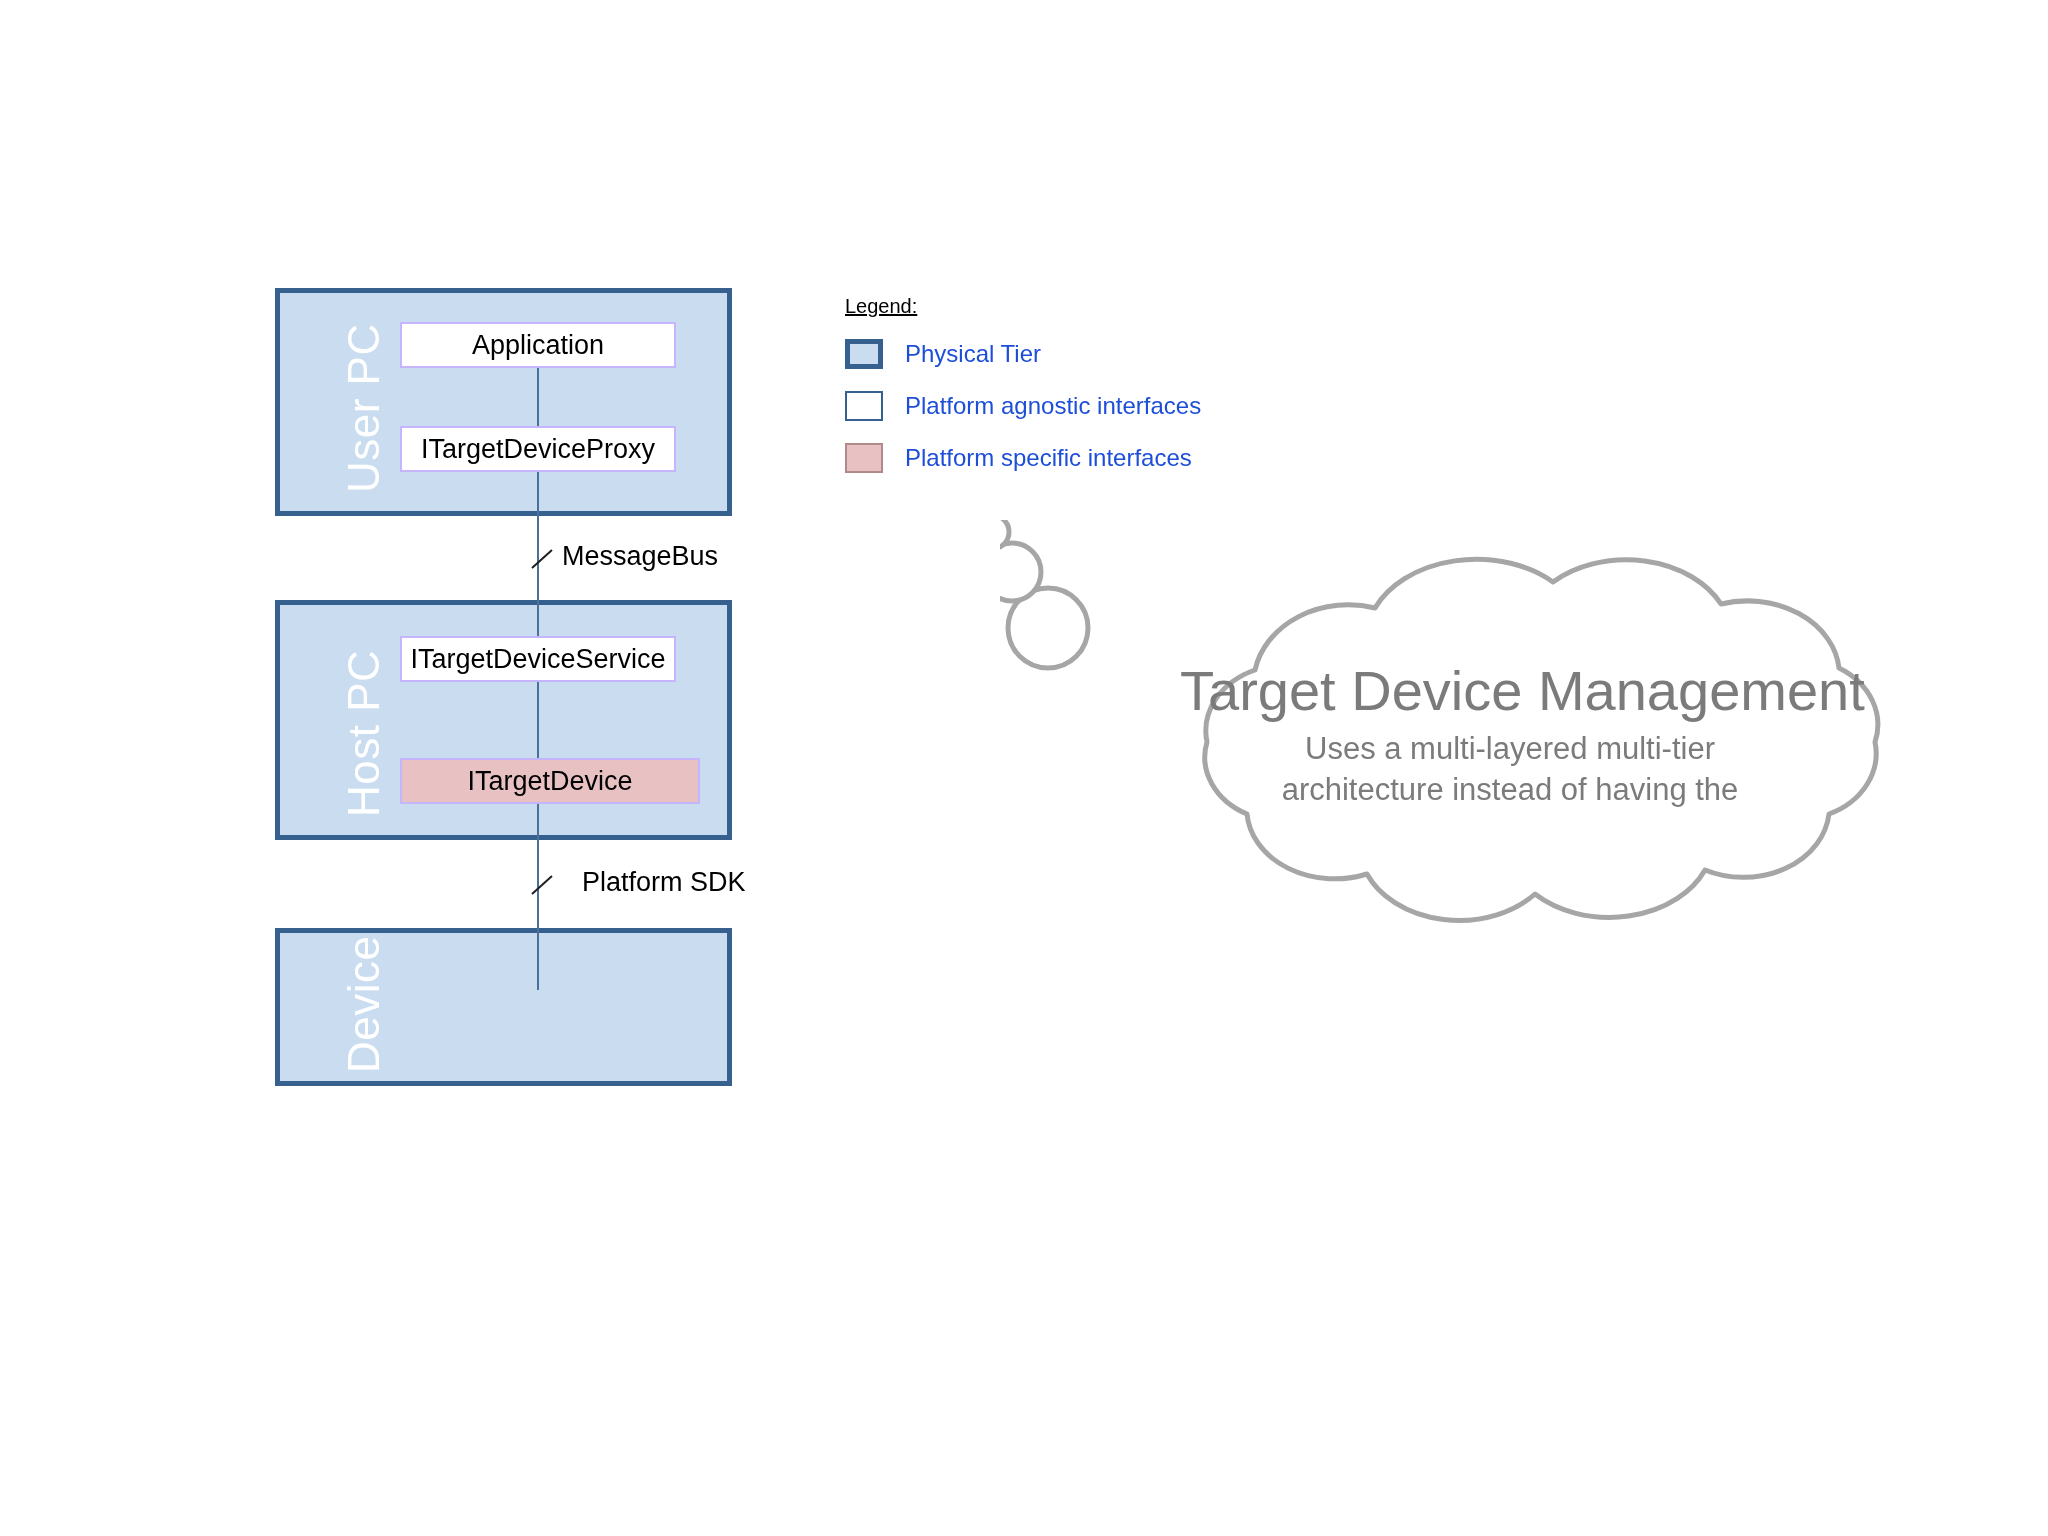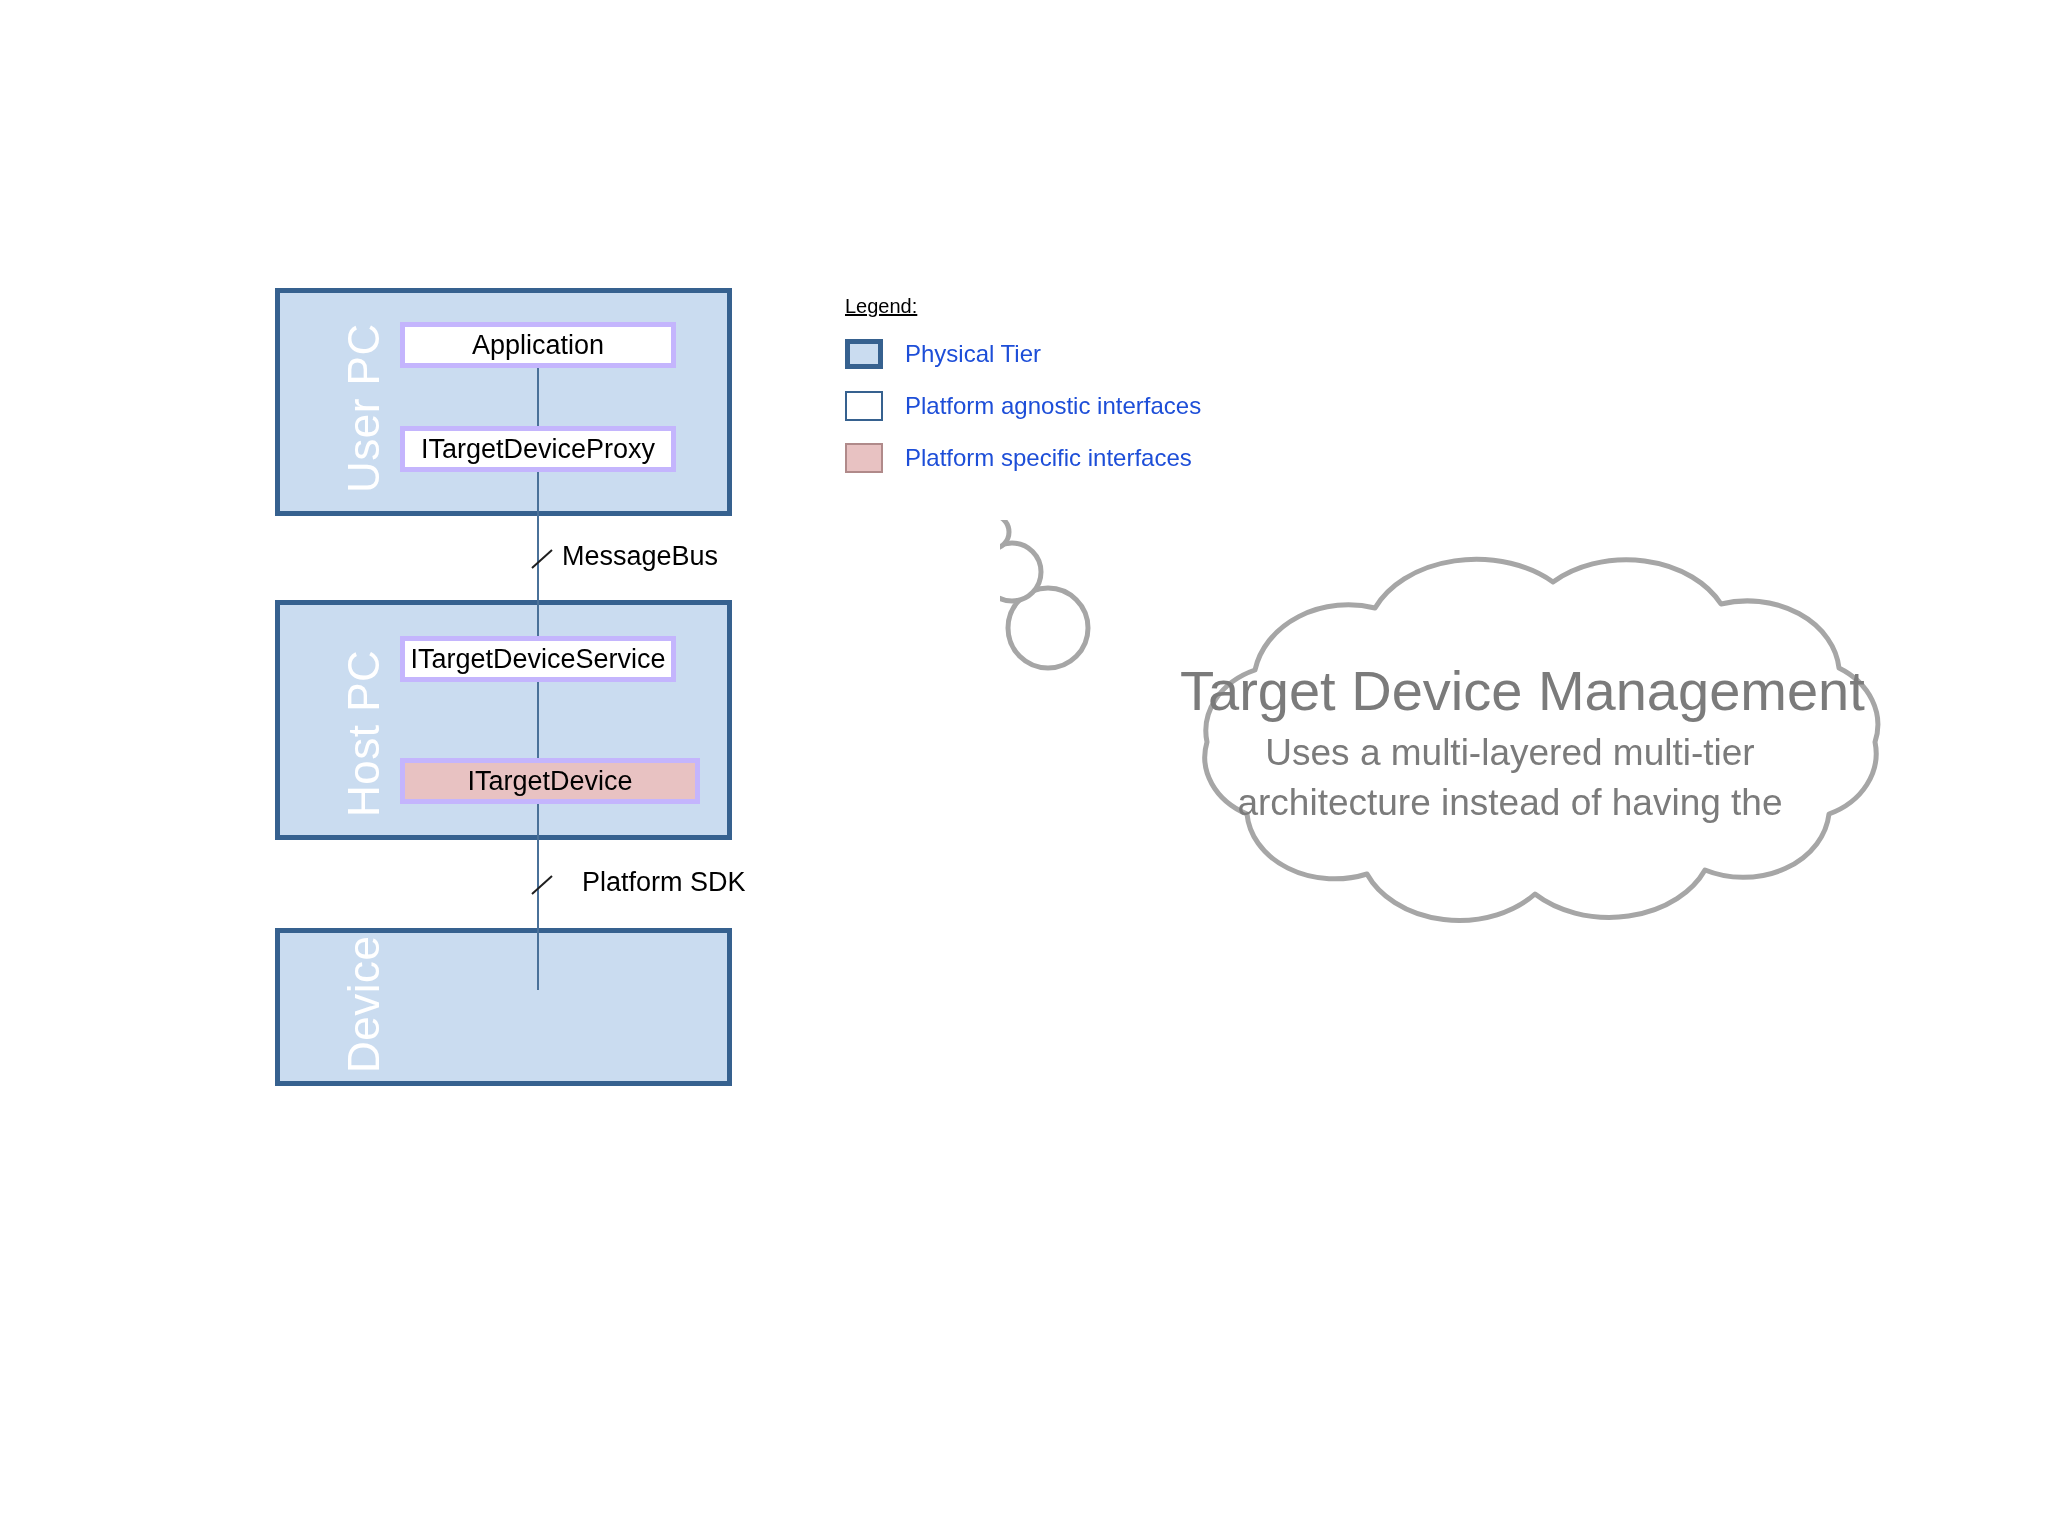--- a/index.html
+++ b/index.html
@@ -41,21 +41,21 @@
 
   
   #tier-user   .tier-label { left: 62px;  top: 200px; }
   #tier-host   .tier-label { left: 62px;  top: 212px; }
   #tier-device .tier-label { left: 62px;  top: 140px; }
 
   
   .component {
     position: absolute;
     box-sizing: border-box;
-    border: 5px solid #c4b5fd;
+    border: 2px solid #c4b5fd;
     display: flex;
     align-items: center;
     justify-content: center;
     font-size: 27px;
     color: #000000;
     z-index: 3;
   }
   .component.agnostic { background: #ffffff; }
   .component.specific { background: #e8c2c2; }
 
@@ -137,21 +137,21 @@
     text-align: center;
     color: #7b7b7b;
   }
   #cloud-title {
     font-size: 56px;
     line-height: 1.1;
     margin-bottom: 6px;
     white-space: nowrap;
   }
   .cloud-line {
-    font-size: 37px;
+    font-size: 31px;
     line-height: 1.35;
   }
 </style>
 </head>
 <body>
 
 <div class="tier" id="tier-user">
   <span class="tier-label">User PC</span>
 </div>
 

